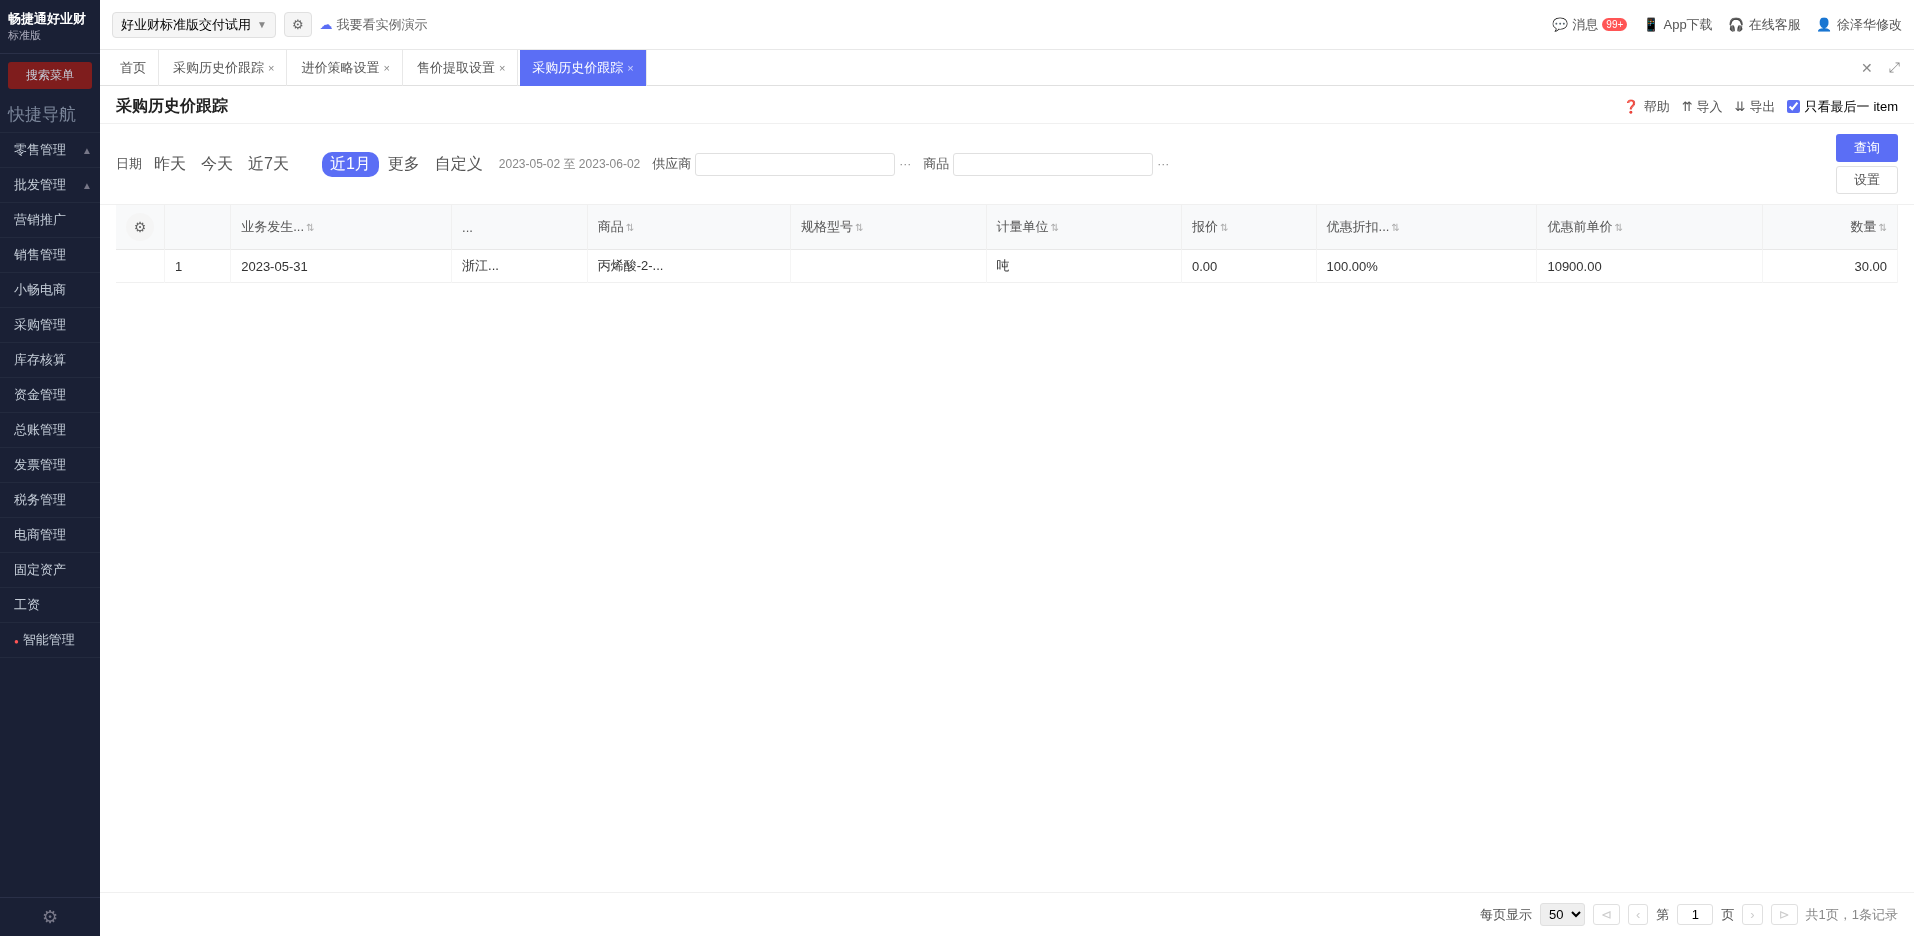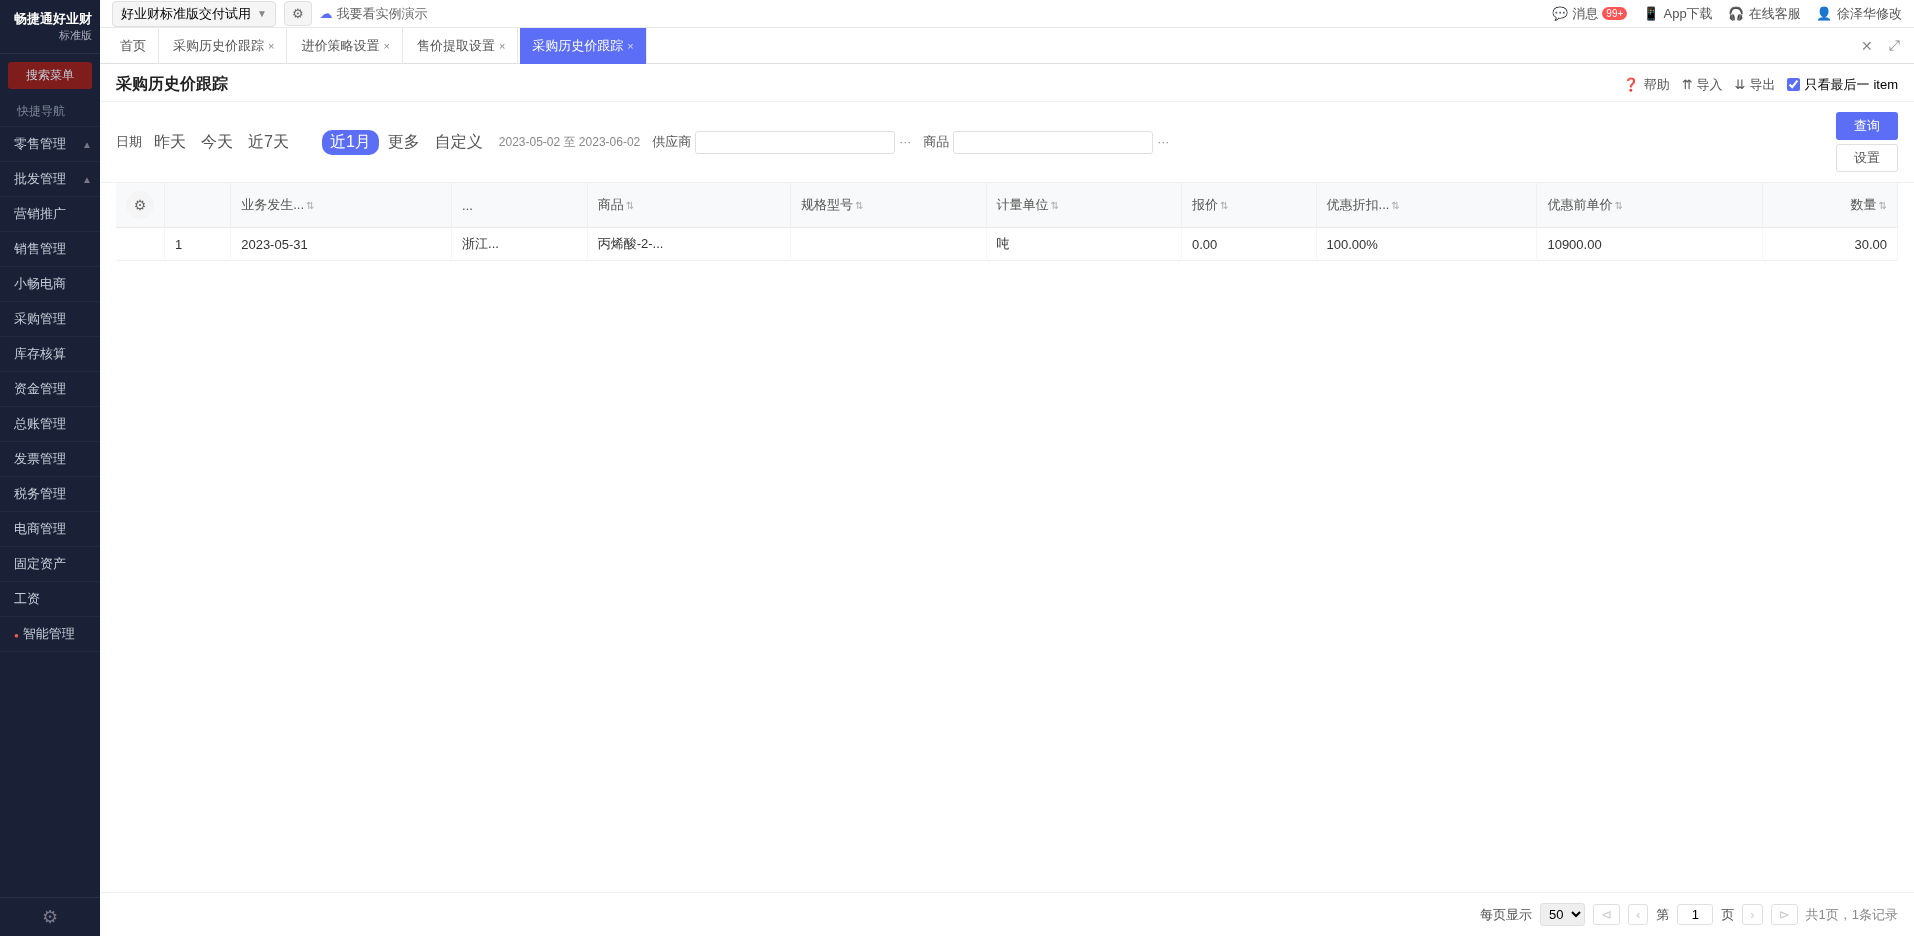--- a/index.html
+++ b/index.html
@@ -14,21 +14,21 @@
       flex-direction: column;
       flex-shrink: 0;
       height: 100%;
       overflow: hidden;
     }
     #sidebar-logo {
       background: #1a2035;
       padding: 10px 8px;
       display: flex;
       flex-direction: column;
-      align-items: flex-end;
+      align-items: flex-start;
       border-bottom: 1px solid #2a3048;
     }
     #sidebar-logo .logo-title {
       color: #fff;
       font-size: 13px;
       font-weight: bold;
       text-align: center;
       line-height: 1.4;
     }
     #sidebar-logo .logo-sub {
@@ -58,22 +58,22 @@
       font-size: 12px;
       border-bottom: 1px solid #232a3e;
       display: flex;
       align-items: center;
       justify-content: space-between;
       padding-left: 14px;
       padding-right: 8px;
     }
     .sidebar-nav-item .arrow { font-size: 10px; color: #778; }
     .sidebar-quick-nav {
-      padding: 6px 17px;
-      font-size: 12px;
+      padding: 6px 8px;
+      font-size: 17px;
       color: #7a8599;
       border-bottom: 1px solid #232a3e;
       font-family: Liberation Mono, monospace;
     }
     .sidebar-bottom {
       margin-top: auto;
       padding: 8px;
       text-align: center;
       color: #778;
       border-top: 1px solid #2a3048;
@@ -85,21 +85,21 @@
       flex: 1;
       display: flex;
       flex-direction: column;
       overflow: hidden;
       background: #f0f2f5;
     }
 
     
     #topbar {
       background: #fff;
-      height: 28px;
+      height: 50px;
       display: flex;
       align-items: center;
       padding: 0 12px;
       border-bottom: 1px solid #e8e8e8;
       justify-content: space-between;
       flex-shrink: 0;
     }
     .topbar-left {
       display: flex;
       align-items: center;

